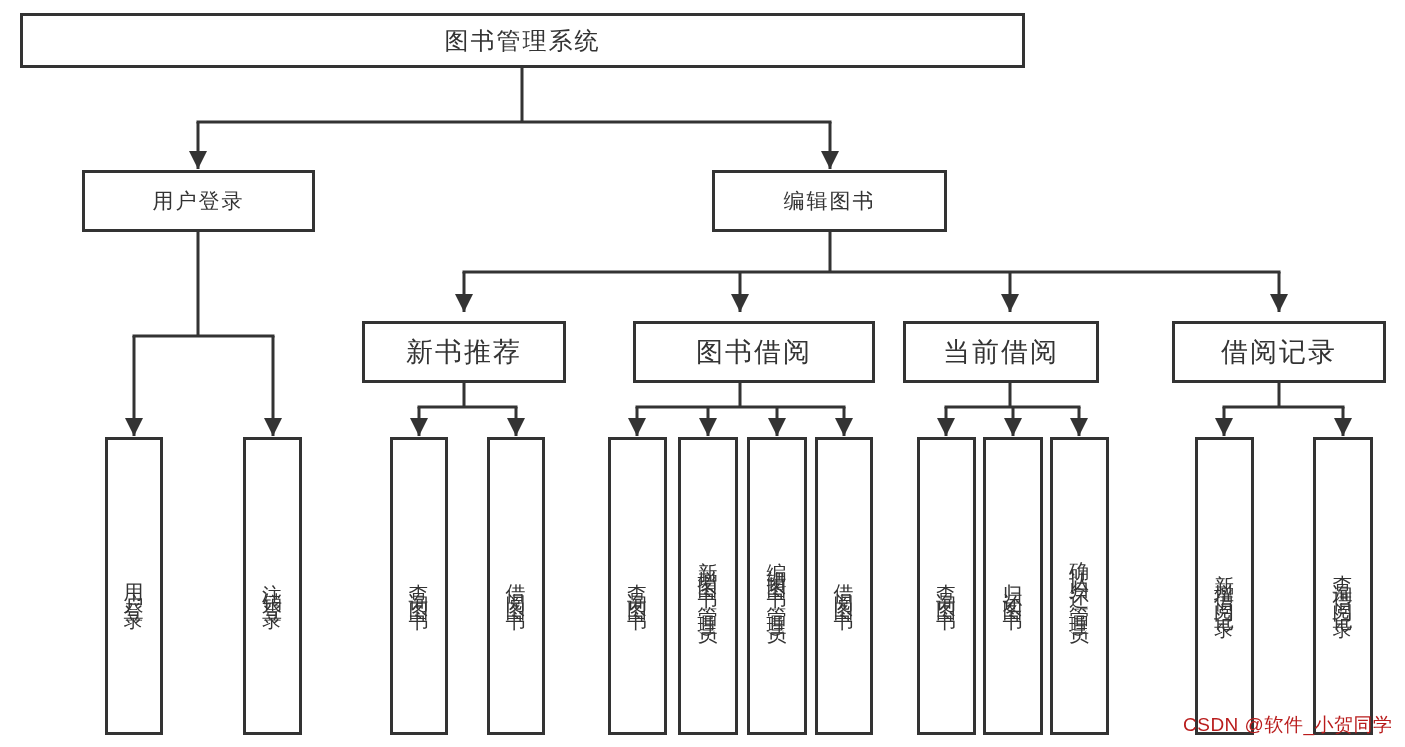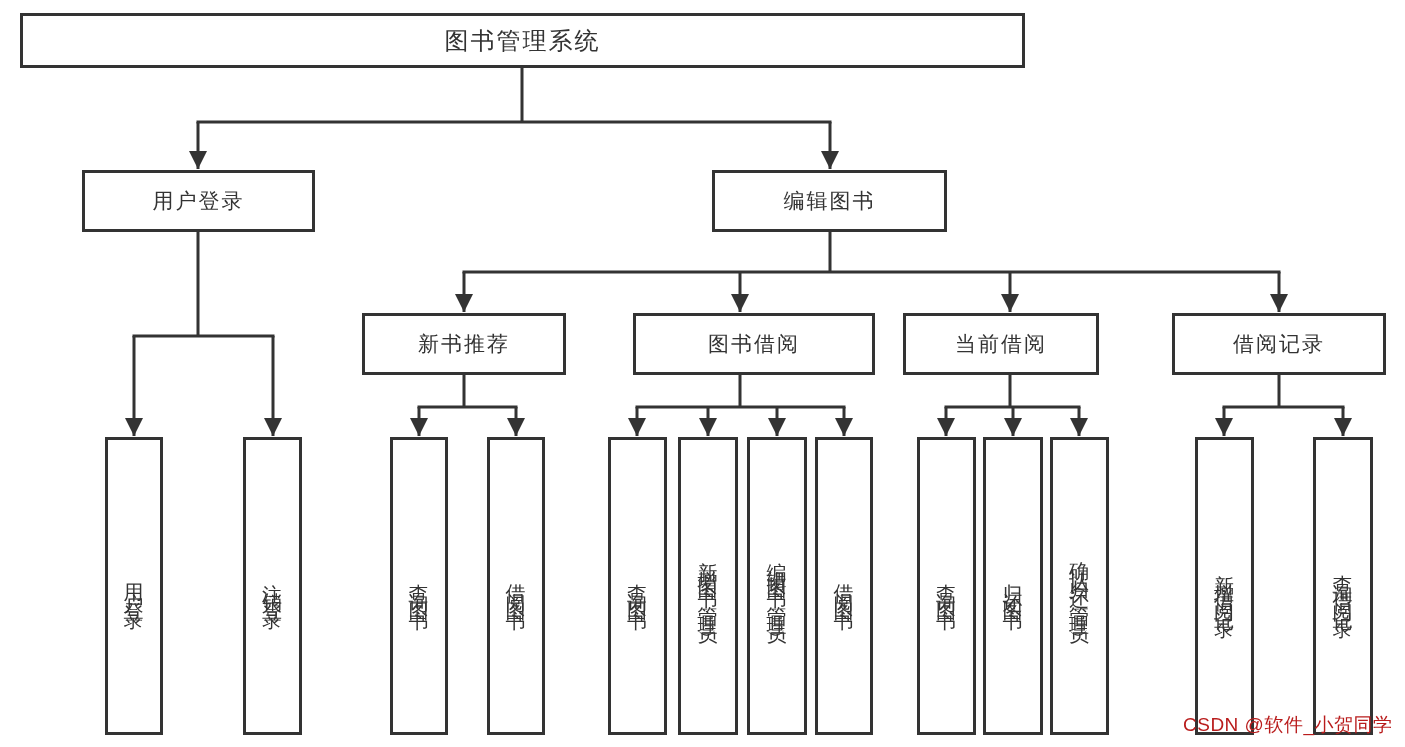--- a/index.html
+++ b/index.html
@@ -40,23 +40,23 @@
     font-size: 24px;
     letter-spacing: 2px;
   }
   .lv2 {
     top: 170px;
     height: 62px;
     font-size: 21px;
     letter-spacing: 2px;
   }
   .lv3 {
-    top: 313px;
+    top: 321px;
     height: 62px;
-    font-size: 21px;
+    font-size: 27px;
     letter-spacing: 2px;
   }
   .leaf {
     top: 437px;
     height: 298px;
   }
   .vtext {
     writing-mode: vertical-lr;
     text-orientation: mixed;
     font-size: 20px;

